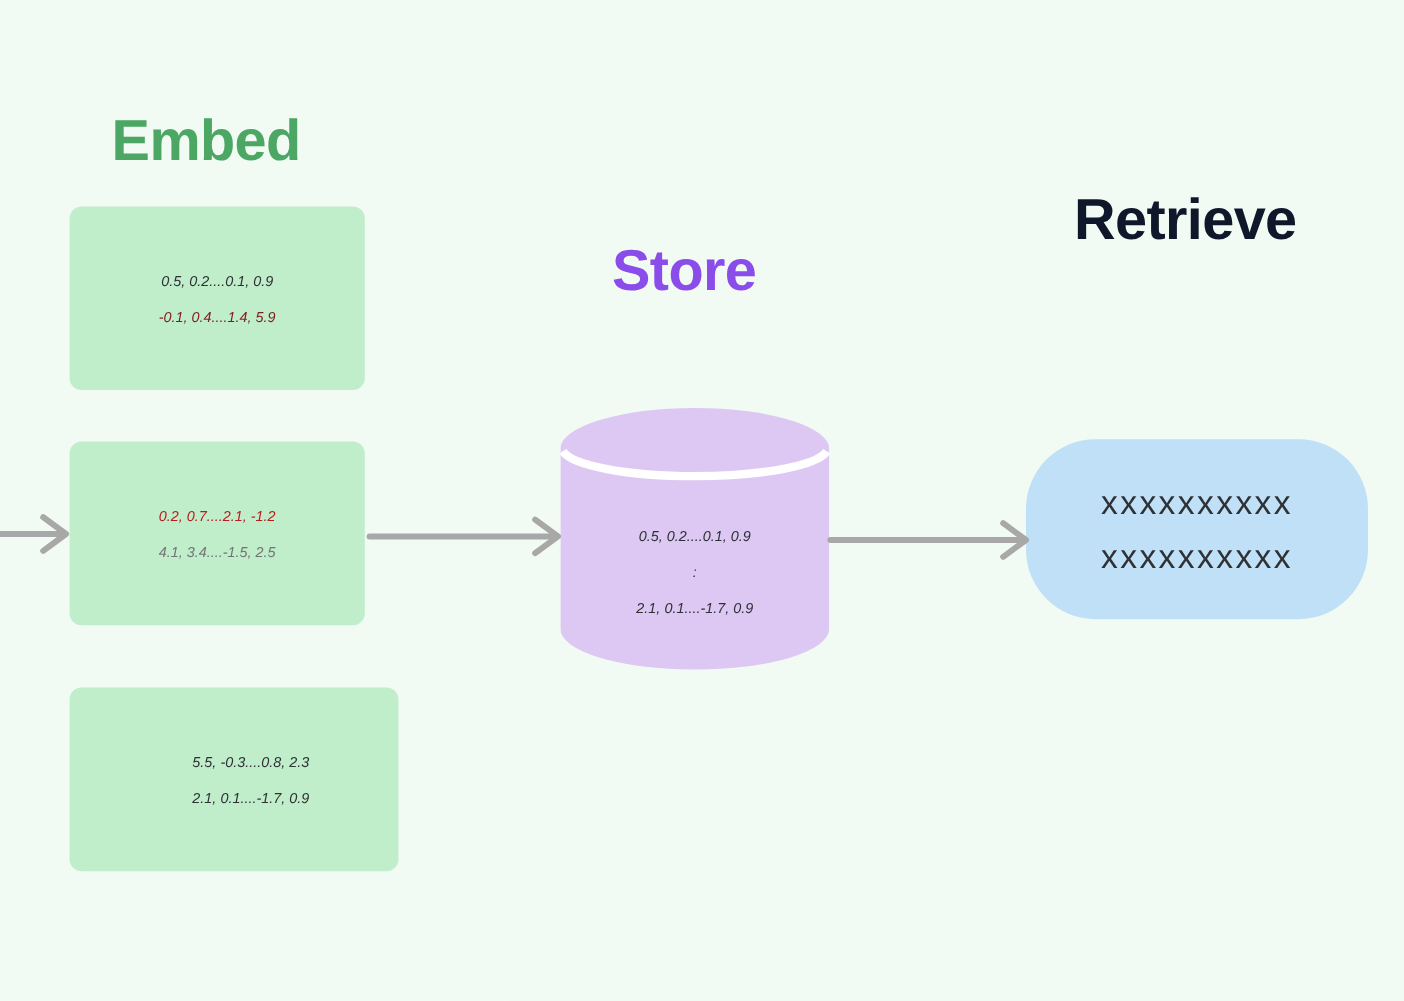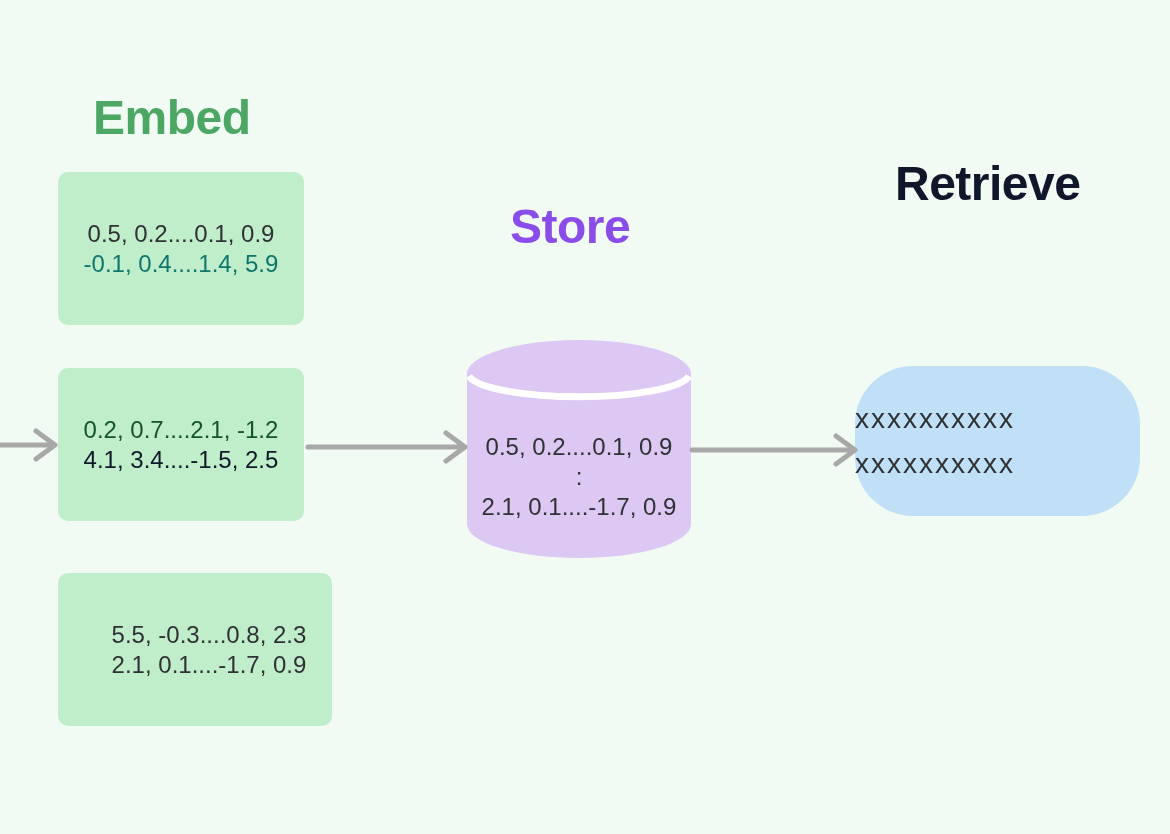--- a/index.html
+++ b/index.html
@@ -30,23 +30,24 @@
     display: flex;
     flex-direction: column;
     justify-content: center;
     align-items: center;
   }
   #embed-box-1 { top: 172px; }
   #embed-box-2 { top: 368px; }
   #embed-box-3 { top: 573px; padding-left: 28px; }
 
   .num-line {
-    font-size: 24px;
+    font-size: 12px;
     line-height: 30px;
     white-space: nowrap;
+    font-style: italic;
   }
 
   .cylinder-wrap {
     position: absolute;
     left: 467px;
     top: 340px;
     width: 224px;
     height: 220px;
   }
   .cylinder-wrap svg { position: absolute; left: 0; top: 0; }
@@ -61,20 +62,21 @@
   .retrieve-box {
     position: absolute;
     left: 855px;
     top: 366px;
     width: 285px;
     height: 150px;
     border-radius: 58px;
     display: flex;
     flex-direction: column;
     justify-content: center;
+    align-items: center;
     gap: 17px;
   }
   .x-line {
     font-size: 28px;
     font-weight: 500;
     letter-spacing: 2px;
     line-height: 28px;
     white-space: nowrap;
   }
 
@@ -90,25 +92,25 @@
 <body>
 
 <div class="canvas" style="background-color: rgb(241, 250, 243);">
 
   <div class="col-title" id="embed-title" style="color: rgb(75, 167, 99);">Embed</div>
   <div class="col-title" id="store-title" style="color: rgb(139, 77, 233);">Store</div>
   <div class="col-title" id="retrieve-title" style="color: #0f172a;">Retrieve</div>
 
   <div class="embed-box" id="embed-box-1" style="background-color: rgb(192, 238, 203);">
     <div class="num-line" style="color: rgb(47, 49, 53);">0.5, 0.2....0.1, 0.9</div>
-    <div class="num-line" style="color: #0f766e;">-0.1, 0.4....1.4, 5.9</div>
+    <div class="num-line" style="color: #7f1d1d;">-0.1, 0.4....1.4, 5.9</div>
   </div>
   <div class="embed-box" id="embed-box-2" style="background-color: rgb(192, 238, 203);">
-    <div class="num-line" style="color: #14532d; text-align: right;">0.2, 0.7....2.1, -1.2</div>
-    <div class="num-line" style="color: #0f172a;">4.1, 3.4....-1.5, 2.5</div>
+    <div class="num-line" style="color: #b91c1c; text-align: right;">0.2, 0.7....2.1, -1.2</div>
+    <div class="num-line" style="color: #737373;">4.1, 3.4....-1.5, 2.5</div>
   </div>
   <div class="embed-box" id="embed-box-3" style="background-color: rgb(192, 238, 203);">
     <div class="num-line" style="color: rgb(47, 49, 53);">5.5, -0.3....0.8, 2.3</div>
     <div class="num-line" style="color: rgb(47, 49, 53);">2.1, 0.1....-1.7, 0.9</div>
   </div>
 
   <div class="cylinder-wrap">
     <svg width="224" height="220" viewBox="0 0 224 220">
       <path d="M0,34 A112,34 0 0 1 224,34 L224,184 A112,34 0 0 1 0,184 Z" fill="#DCC8F3"></path>
       <path d="M2,36 A111,24 0 0 0 222,36" fill="none" stroke-width="7" stroke="#FFFFFF"></path>

